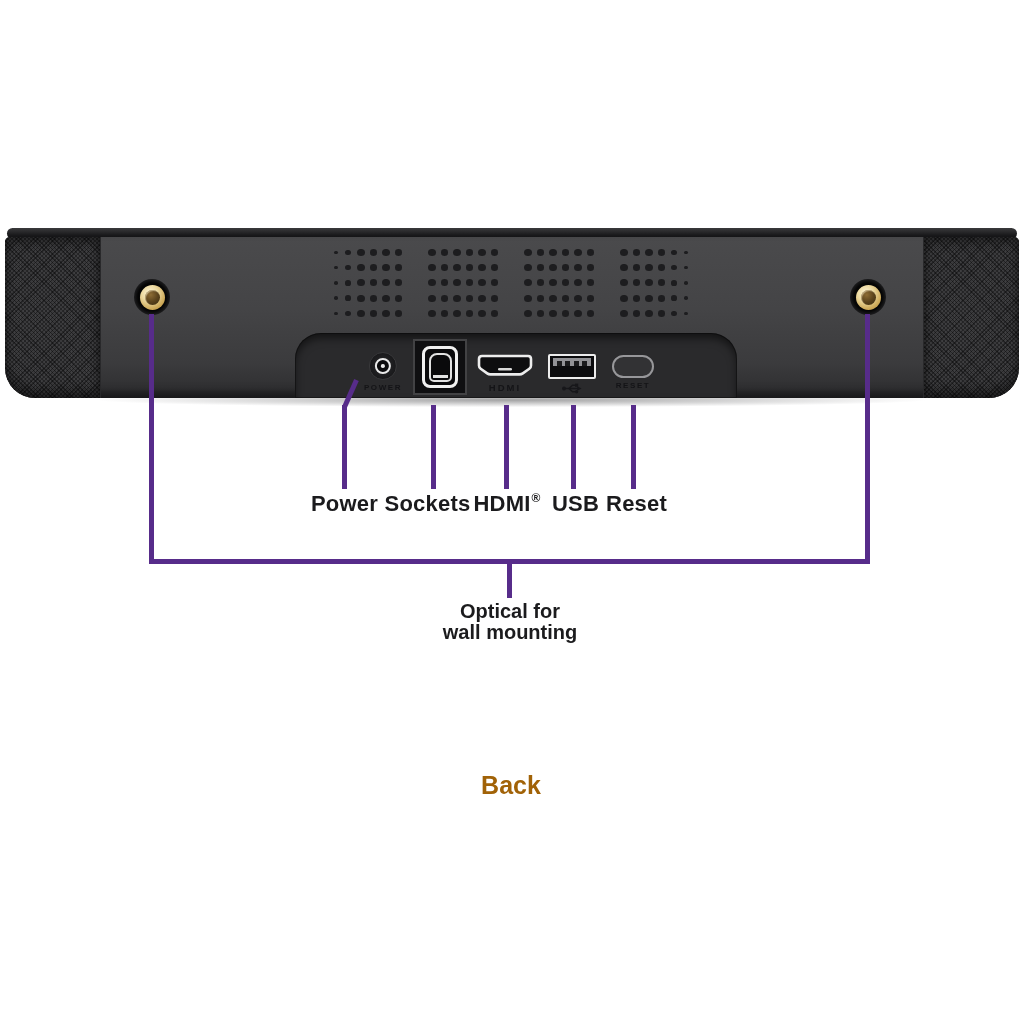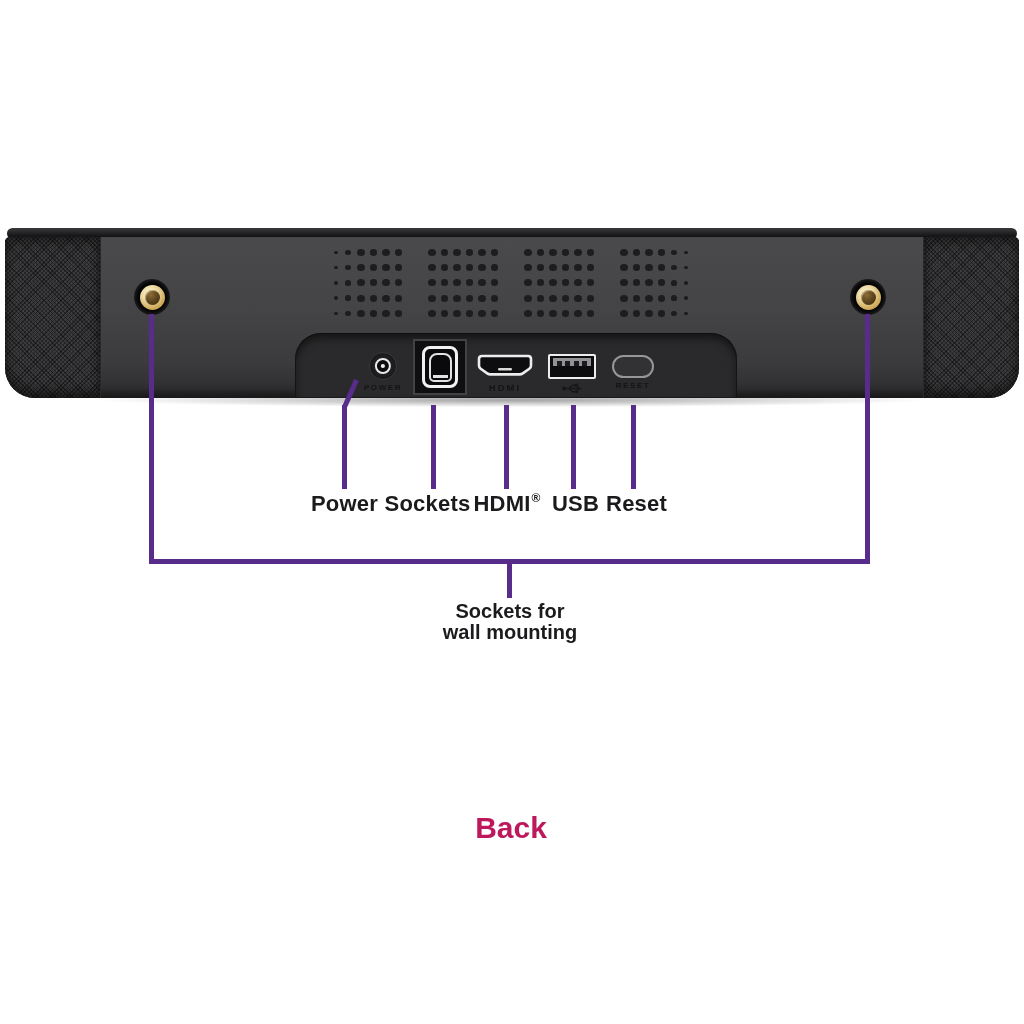--- a/index.html
+++ b/index.html
@@ -126,22 +126,22 @@
     position:absolute; transform:translateX(-50%); white-space:nowrap;
     font-size:22px; font-weight:600; color:#1b1b1d; letter-spacing:.2px;
   }
   .callout-label .sup { font-size:12px; vertical-align:9px; margin-left:1px; }
 
   .mount-caption {
     position:absolute; left:510px; top:601px; transform:translateX(-50%);
     text-align:center; font-size:20px; font-weight:600; color:#1b1b1d; line-height:21px;
   }
   .back-caption {
-    position:absolute; left:511px; top:811px; transform:translateX(-50%);
-    font-size:30px; font-weight:600; color:#be185d;
+    position:absolute; left:511px; top:771px; transform:translateX(-50%);
+    font-size:25px; font-weight:600; color:#a16207;
   }
 </style>
 </head>
 <body>
 
 <div class="canvas">
 
   <div class="floor-shadow"></div>
 
   <div class="soundbar">
@@ -364,19 +364,19 @@
     <span>HDMI</span><span class="sup">®</span>
   </div>
   <div class="callout-label" style="left:576px; top:491px;">
     <span>USB</span><span class="sup"></span>
   </div>
   <div class="callout-label" style="left:637px; top:491px;">
     <span>Reset</span><span class="sup"></span>
   </div>
 
   <div class="mount-caption">
-    <div>Sockets for</div>
+    <div>Optical for</div>
     <div>wall mounting</div>
   </div>
 
   <div class="back-caption">Back</div>
 
 </div>
 
 </body></html>

